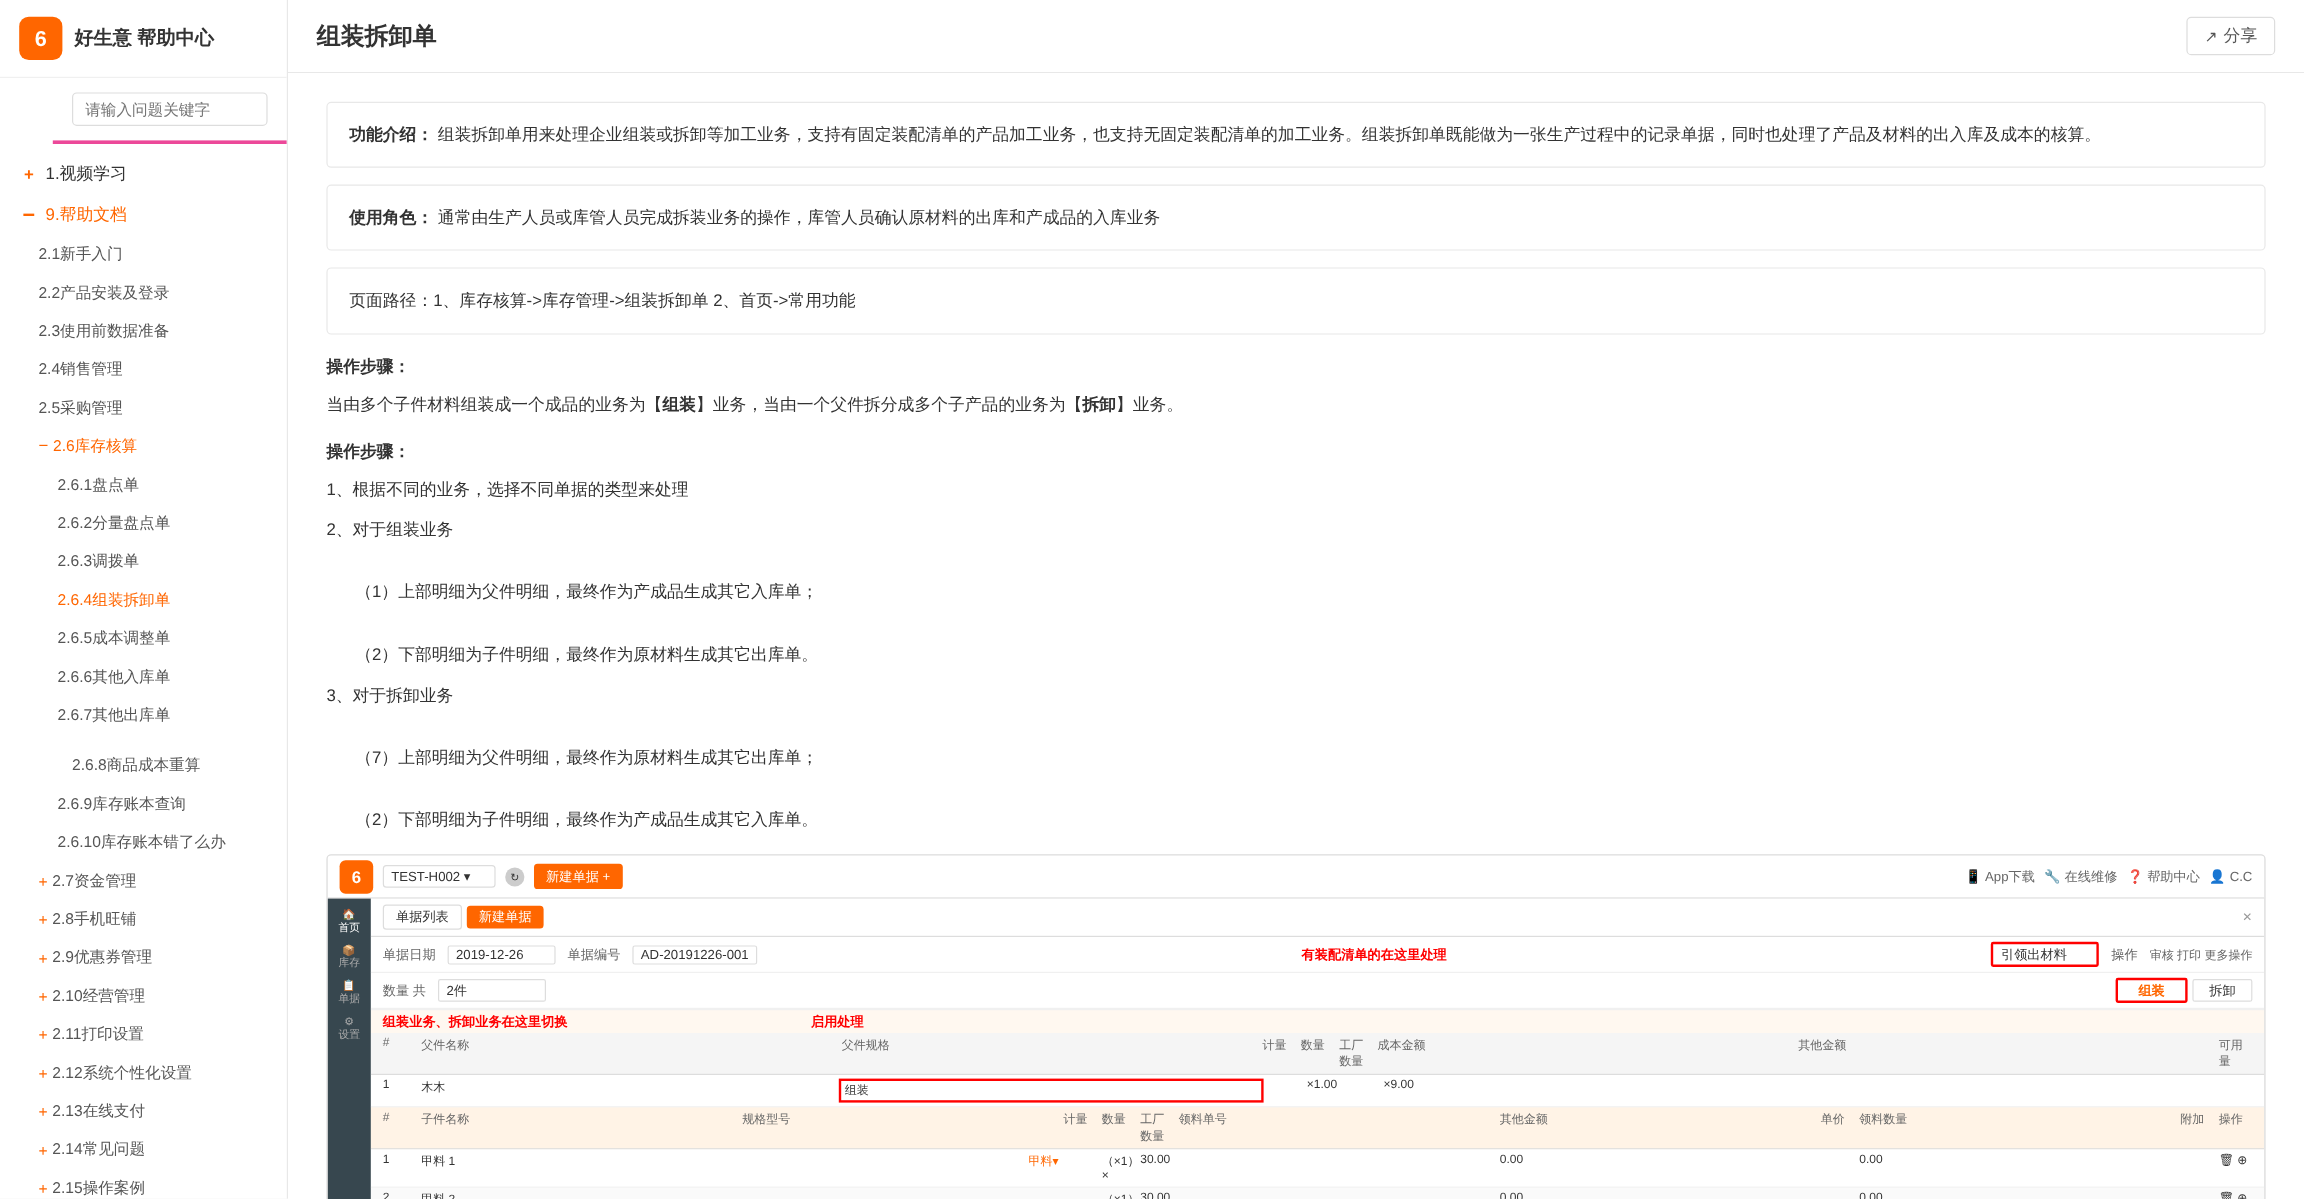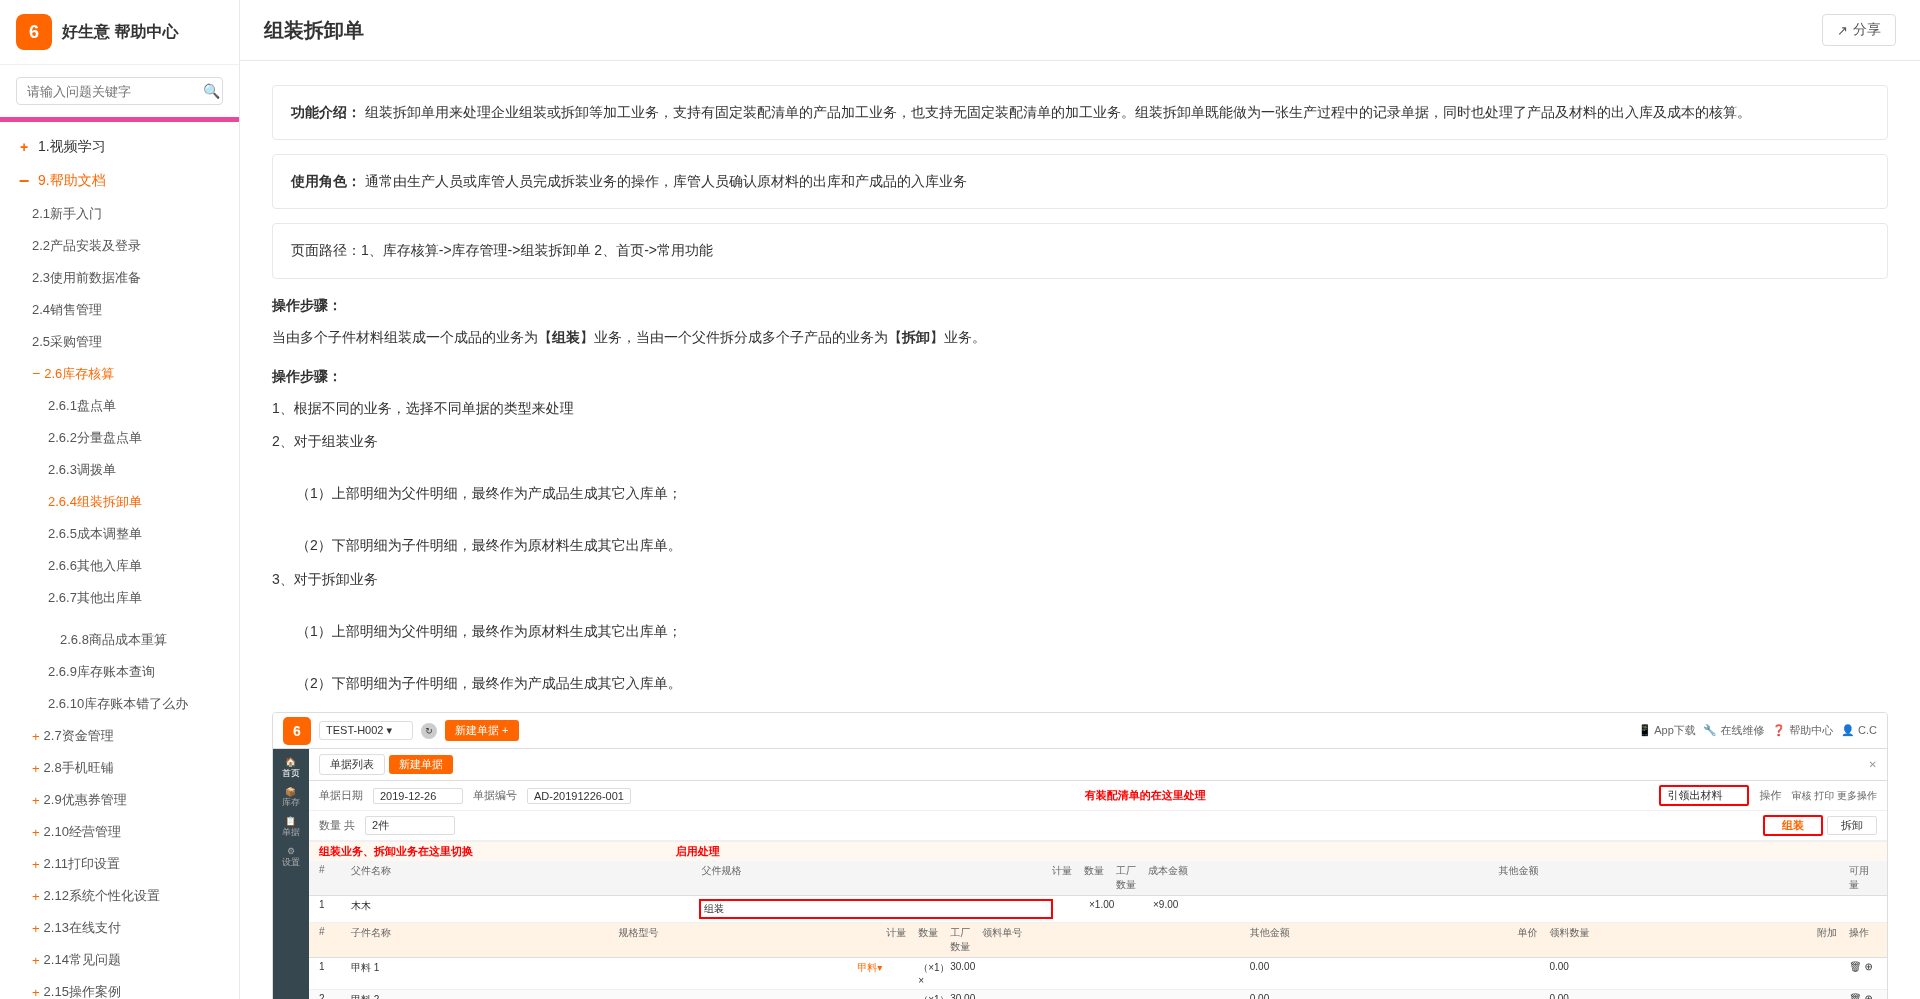--- a/index.html
+++ b/index.html
@@ -40,21 +40,22 @@
     }
 
     .logo-text {
       font-size: 16px;
       font-weight: bold;
       color: #333;
     }
 
     #search-area {
       padding: 12px 16px;
-      border-bottom: 5px solid #ec4899;
+      border-bottom: 3px solid #ec4899;
+      margin-left: 44px;
     }
 
     .search-box {
       display: flex;
       align-items: center;
       border: 1px solid #ddd;
       border-radius: 4px;
       padding: 5px 10px;
       background: #fff;
     }
@@ -519,21 +520,21 @@
 
     <div class="section-heading">操作步骤：</div>
 
     <div class="content-text">1、根据不同的业务，选择不同单据的类型来处理</div>
 
     <div class="content-text">2、对于组装业务</div>
     <div class="content-text indent-1">（1）上部明细为父件明细，最终作为产成品生成其它入库单；</div>
     <div class="content-text indent-1">（2）下部明细为子件明细，最终作为原材料生成其它出库单。</div>
 
     <div class="content-text">3、对于拆卸业务</div>
-    <div class="content-text indent-1">（1）上部明细为父件明细，最终作为原材料生成其它出库单；</div>
+    <div class="content-text indent-1">（7）上部明细为父件明细，最终作为原材料生成其它出库单；</div>
     <div class="content-text indent-1">（2）下部明细为子件明细，最终作为产成品生成其它入库单。</div>
 
     <div class="screenshot-container">
       <div class="fake-screenshot" style="position:relative;">
 
         <div class="fake-top-bar">
           <div class="fake-top-bar-icon">6</div>
           <div class="fake-select">TEST-H002 ▾</div>
           <div style="width:16px; height:16px; background:#ccc; border-radius:50%; font-size:9px; display:flex; align-items:center; justify-content:center;">↻</div>
           <div class="fake-orange-btn">新建单据 +</div>

